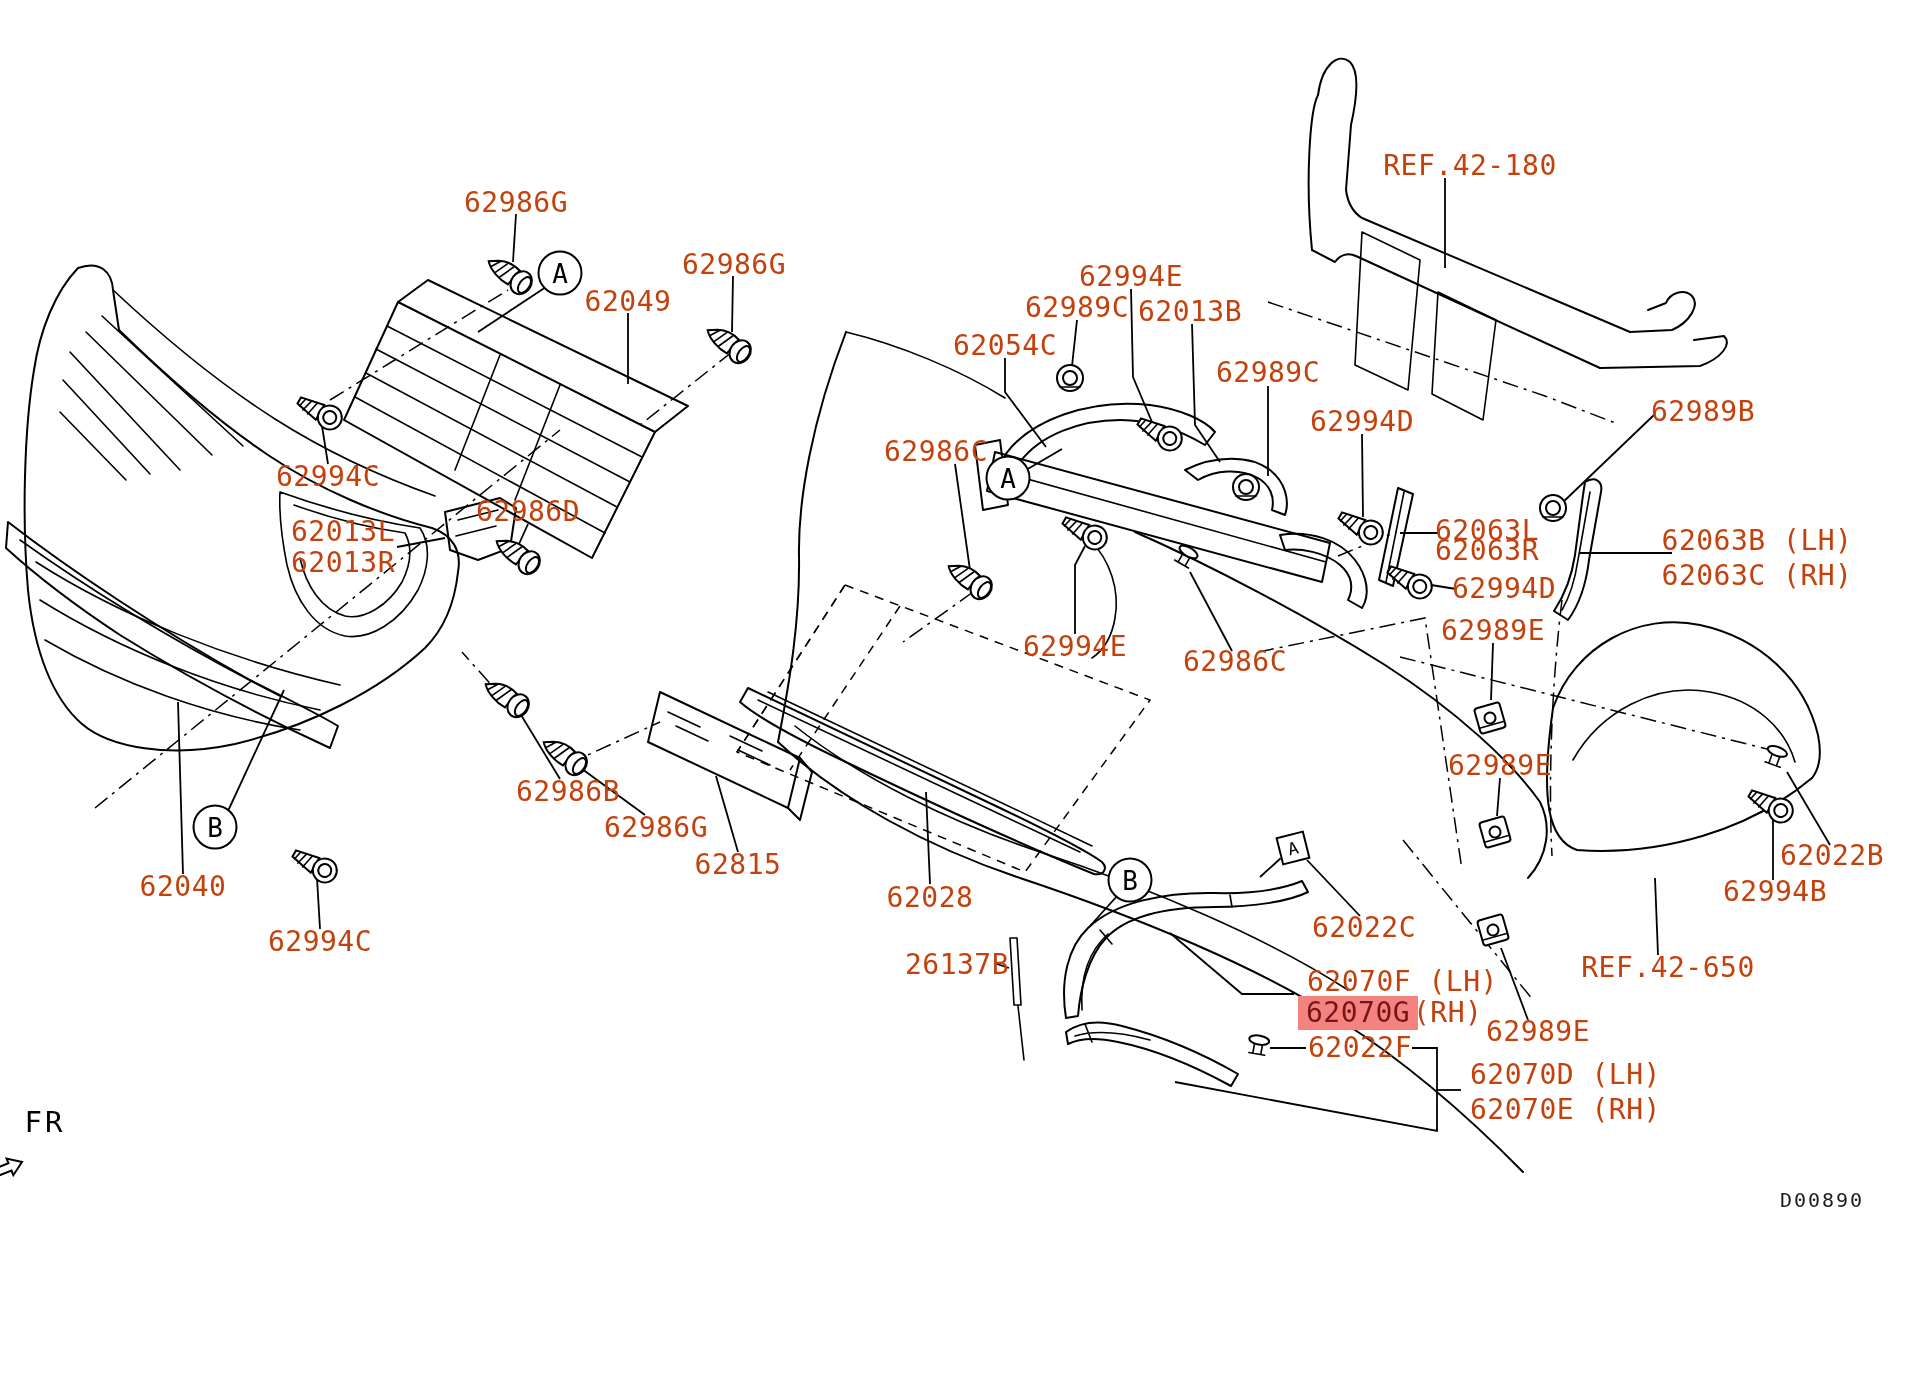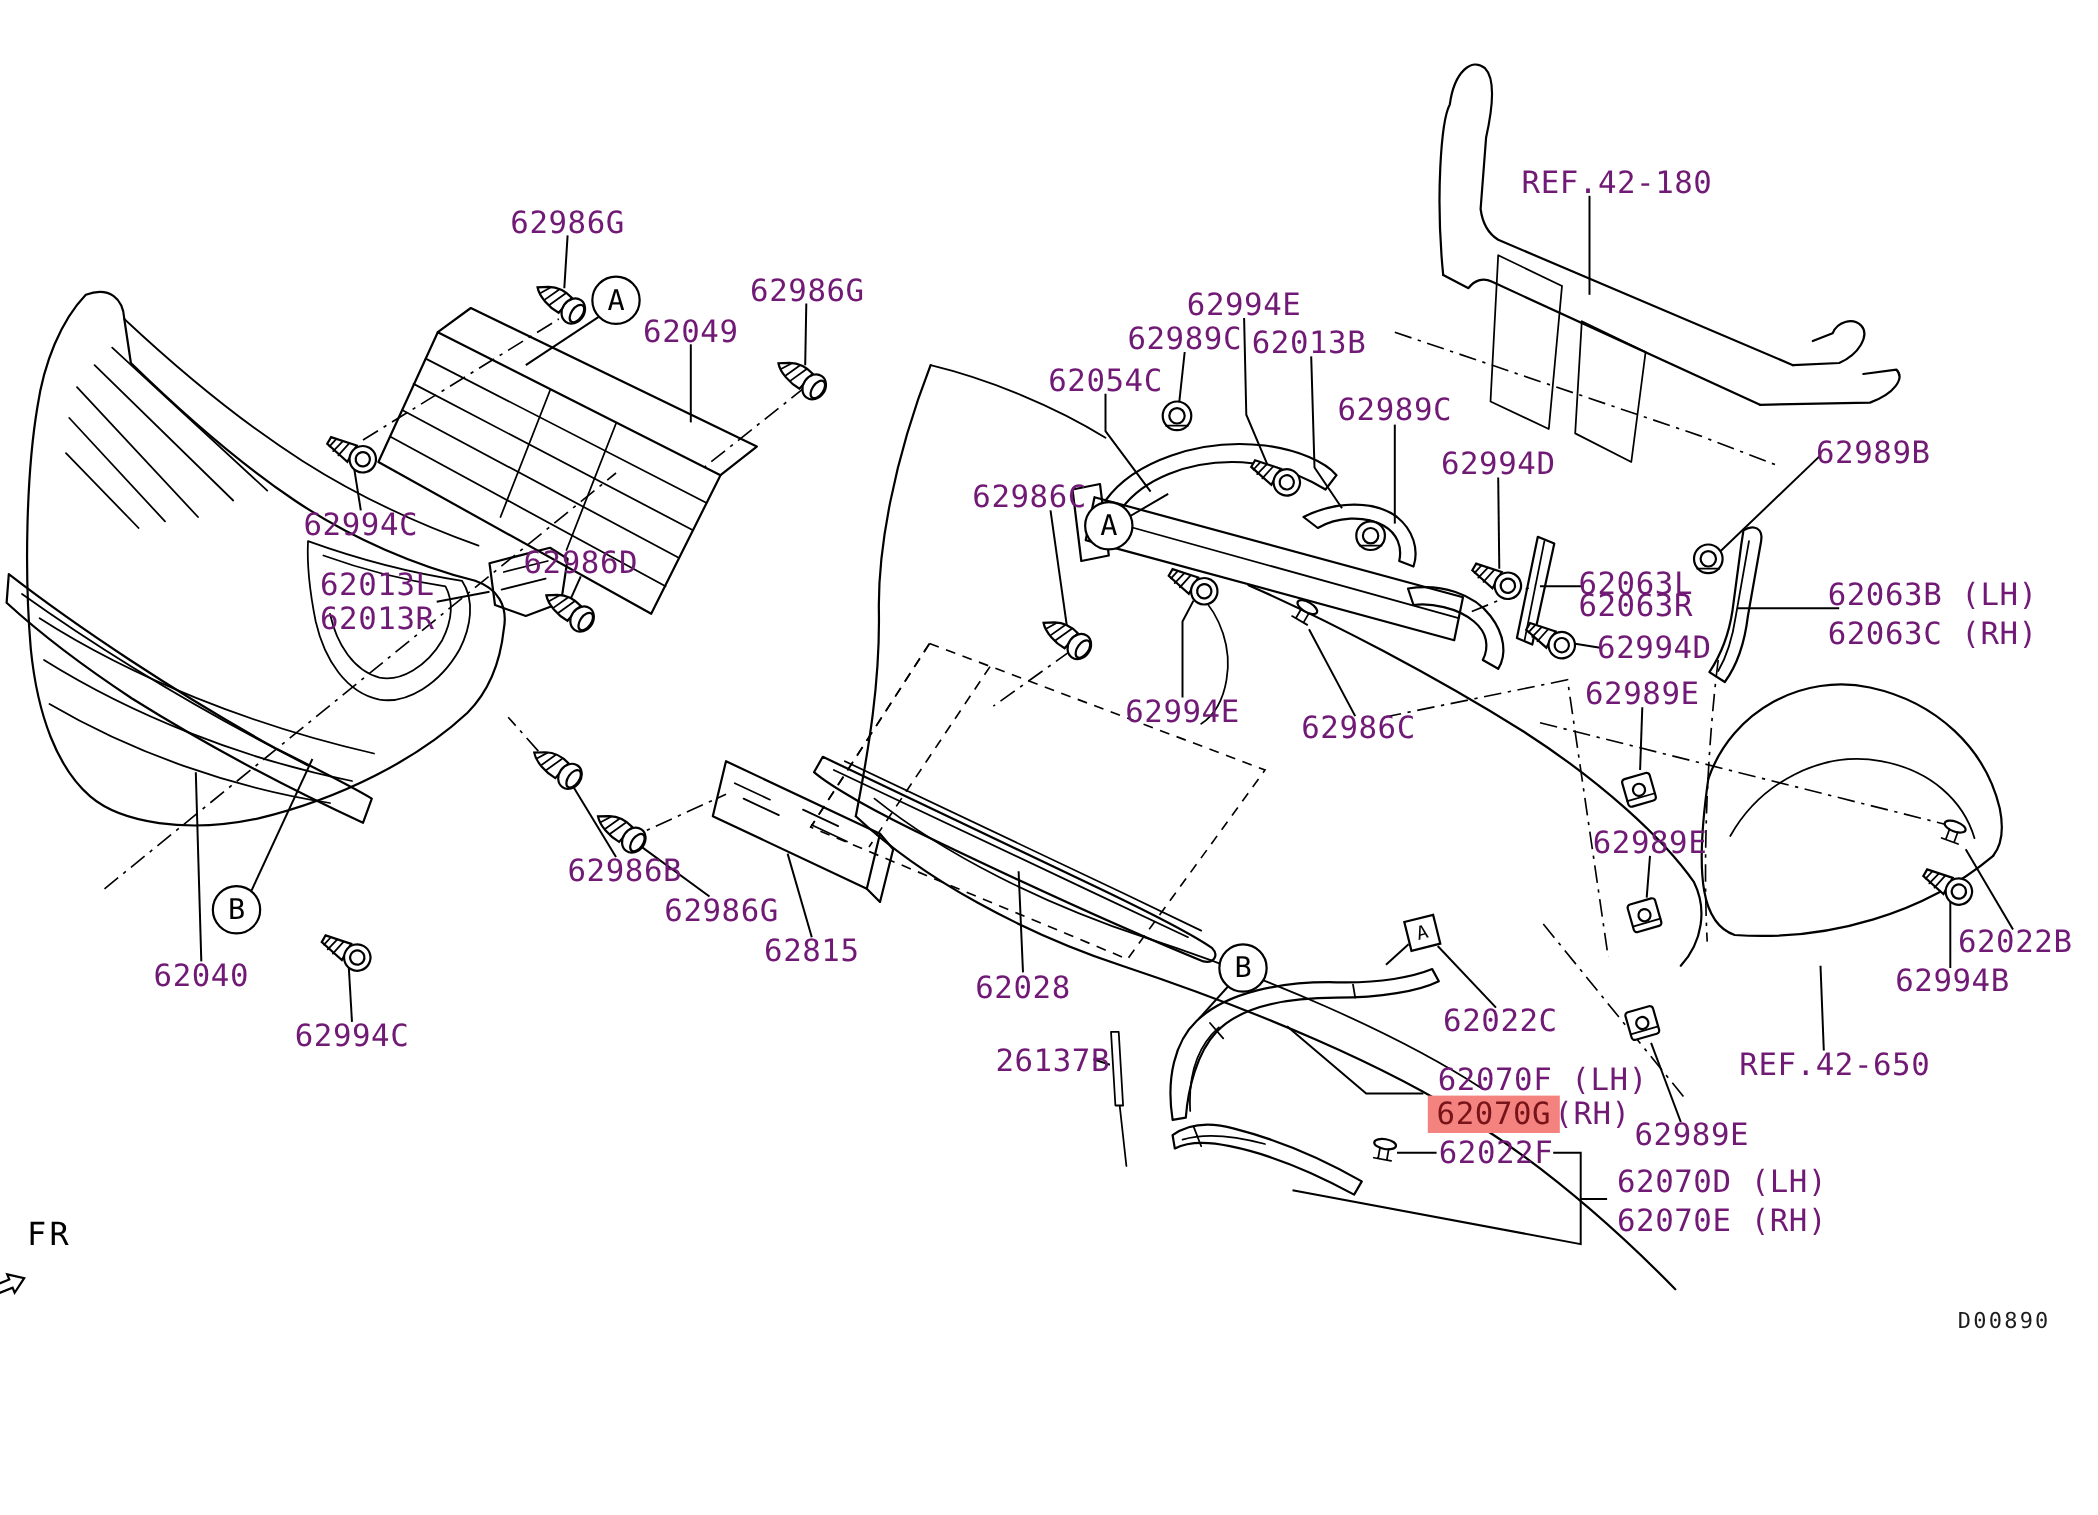--- a/index.html
+++ b/index.html
@@ -5,21 +5,21 @@
   html,body{margin:0;padding:0;background:#fff;}
   .stage{position:relative;width:1907px;height:1377px;background:#ffffff;overflow:hidden;
          font-family:"DejaVu Sans Mono",monospace;}
   .diagram-svg{position:absolute;left:0;top:0;}
   .lines{stroke:#000;stroke-width:2;fill:none;stroke-linecap:round;stroke-linejoin:round;}
   .thin{stroke-width:1.6;}
   .leader{stroke:#000;stroke-width:1.8;fill:none;}
   .dash{stroke:#000;stroke-width:1.5;fill:none;stroke-dasharray:16 6 3 6;}
   .ghost{stroke:#000;stroke-width:1.5;fill:none;stroke-dasharray:9 7;}
   .f{fill:#fff;stroke:#000;stroke-width:2;}
-  .part-label{position:absolute;font-size:28px;line-height:1;color:#701a75;white-space:pre;
+  .part-label{position:absolute;font-size:28px;line-height:1;color:#c2410c;white-space:pre;
               letter-spacing:.5px;transform:translate(-50%,-50%);}
   .part-label.left{transform:translate(0,-50%);}
   .part-label.hl{background:var(--hl-bg,#f4827e);color:var(--hl-fg,#77141a);padding:3px 8px;}
   .callout{position:absolute;display:flex;align-items:center;justify-content:center;
            border:2.5px solid #000;background:#fff;color:#000;
            font-family:"DejaVu Sans Mono",monospace;}
   .callout.circle{width:41px;height:41px;border-radius:50%;font-size:26px;
            transform:translate(-50%,-50%);}
   .callout.square{width:25px;height:25px;font-size:17px;border-width:2px;
            transform:translate(-50%,-50%) rotate(-14deg);}

